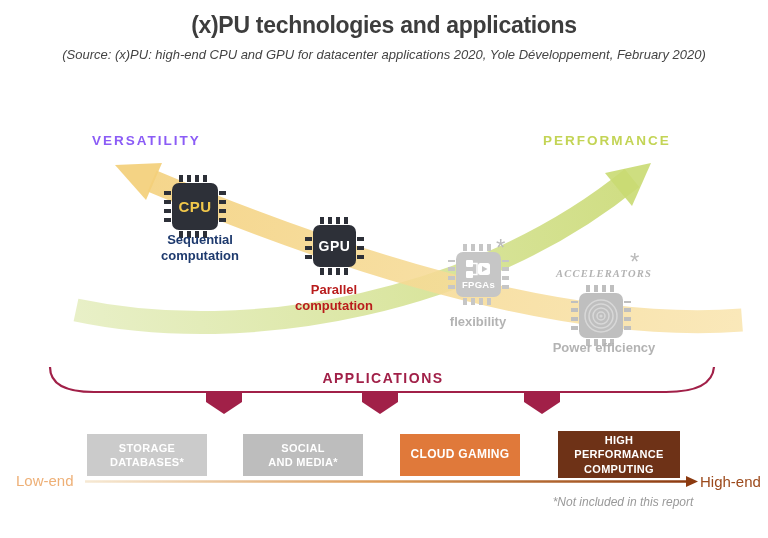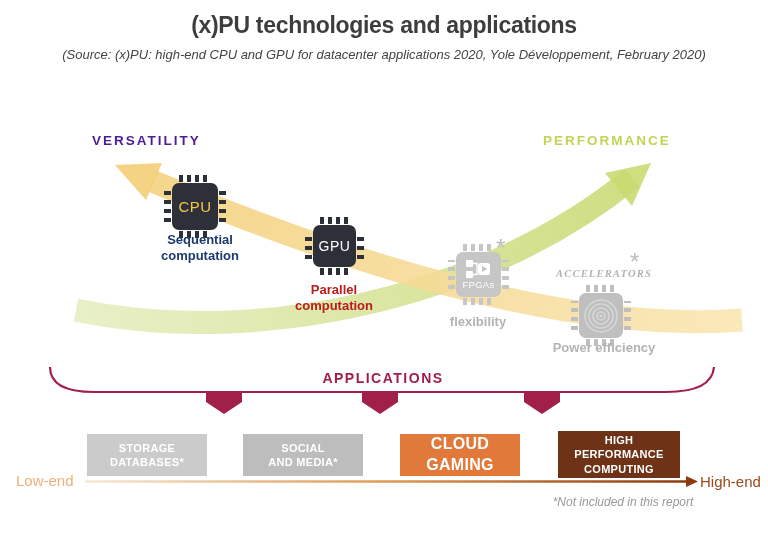--- a/index.html
+++ b/index.html
@@ -6,27 +6,27 @@
   .stage{position:relative;width:768px;height:538px;background:#fff;overflow:hidden;
          font-family:"Liberation Sans",sans-serif;}
   .layer{position:absolute;left:0;top:0;width:768px;height:538px;}
 
   .title{position:absolute;left:0;top:12px;width:768px;text-align:center;
          font-size:23px;font-weight:bold;color:#3d3d3d;letter-spacing:-0.3px;margin:0;}
   .subtitle{position:absolute;left:0;top:47px;width:768px;text-align:center;
          font-style:italic;font-size:13px;color:#444;}
 
   .axis-word{position:absolute;font-weight:bold;font-size:13.5px;letter-spacing:2px;}
-  .vers{left:92px;top:133px;color:#4c1d95;}
+  .vers{left:92px;top:133px;color:#8b5cf6;}
   .perf{left:543px;top:133px;color:#c3d455;}
 
   
   .chip{position:absolute;border-radius:7px;display:flex;flex-direction:column;
         align-items:center;justify-content:center;}
-  .chip .chip-text{font-weight:normal;letter-spacing:0.5px;}
+  .chip .chip-text{font-weight:bold;letter-spacing:0.5px;}
   .cpu{left:172px;top:183px;width:46px;height:47px;background:#2d3038;color:#2d3038;}
   .cpu .chip-text{color:#f2c84b;font-size:15px;}
   .gpu{left:313px;top:225px;width:43px;height:42px;background:#2d3038;color:#2d3038;}
   .gpu .chip-text{color:#ffffff;font-size:14px;}
   .fpga{left:456px;top:252px;width:45px;height:45px;background:#c6c6c6;color:#c6c6c6;}
   .fpga .chip-text{color:#ffffff;font-size:9.5px;letter-spacing:0.3px;}
   .accel{left:579px;top:293px;width:44px;height:45px;background:#bfbfbf;color:#bfbfbf;}
 
   .pins{position:absolute;}
   .p-t{top:-8px;left:7px;right:7px;height:7px;
@@ -53,21 +53,21 @@
 
   .apps-word{position:absolute;left:303px;top:370px;width:160px;text-align:center;
        font-weight:bold;font-size:14px;letter-spacing:1.5px;color:#a12048;}
 
   .appbox{position:absolute;display:flex;flex-direction:column;align-items:center;
        justify-content:center;color:#fff;font-weight:bold;font-size:11px;line-height:1.3;
        text-align:center;letter-spacing:0.3px;}
   .appbox span{display:block;}
   .b1{left:87px;top:434px;width:120px;height:42px;background:#cbcbcb;}
   .b2{left:243px;top:434px;width:120px;height:42px;background:#bdbdbd;}
-  .b3{left:400px;top:434px;width:120px;height:42px;background:#e0793a;font-size:16px;}
+  .b3{left:400px;top:434px;width:120px;height:42px;background:#e0793a;font-size:12px;}
   .b4{left:558px;top:431px;width:122px;height:47px;background:#6e3217;}
 
   .low-end{position:absolute;left:16px;top:472px;font-size:15px;color:#eeb077;}
   .high-end{position:absolute;left:700px;top:473px;font-size:15px;color:#9c4a1c;}
   .footnote{position:absolute;left:548px;top:495px;width:150px;text-align:center;
        font-style:italic;font-size:12px;color:#999999;}
 </style>
 </head>
 <body>
 

